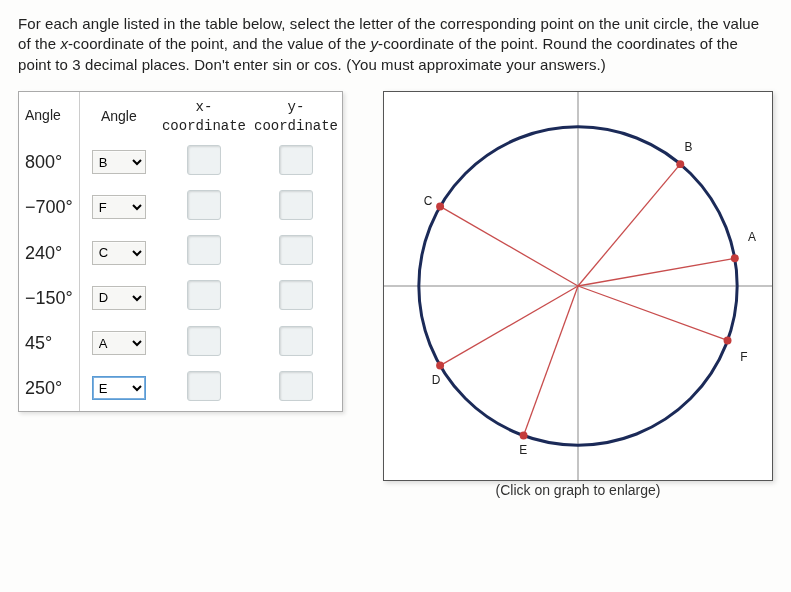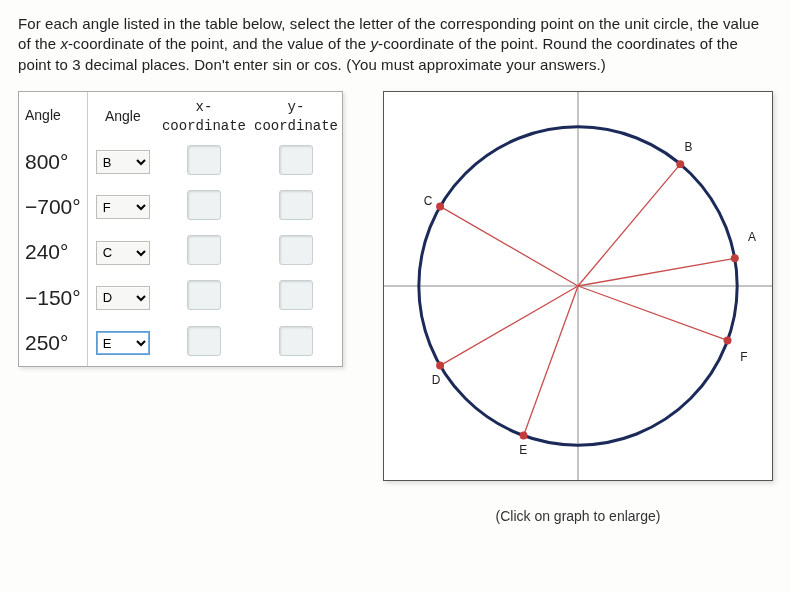--- a/index.html
+++ b/index.html
@@ -26,21 +26,21 @@
   }
   table.angles th, table.angles td {
     text-align: center;
     font-weight: normal;
   }
   table.angles tr:first-child th { padding:6px 4px 4px 4px; font-size:14px; }
   table.angles tr td { padding: 5px 3px; }
   table.angles tr td:first-child, table.angles tr:first-child th:first-child {
     text-align: left; border-right: 1px solid #ccc; padding:5px 6px; min-width:60px;
   }
-  table.angles tr td:first-child { font-size:21px; }
+  table.angles tr td:first-child { font-size:18px; }
   select.pt {
     width: 54px; height: 24px;
     font-size: 13px; padding: 0 2px;
     border: 1px solid #bdbdb9; background:#f7f7f5;
     box-shadow: inset 0 1px 0 rgba(255,255,255,0.6);
   }
   select.pt.sel { border-color:#5a9bd4; box-shadow: 0 0 0 1px #7db0df inset; background:#fff; }
   .numcell {
     width: 34px; height: 30px;
     background: #eef2f3;
@@ -55,21 +55,21 @@
   .graphwrap { text-align:center; flex:1; }
   .graphbox {
     width: 390px; height: 390px;
     border: 1px solid #555;
     background:#fff;
     position: relative;
     box-shadow: 2px 2px 5px rgba(0,0,0,0.15);
     margin: 0 auto;
   }
   .graphbox svg { width:100%; height:100%; display:block; }
-  .caption { margin-top:26px; font-size:14px; color:#333; }
+  .caption { margin-top:0; font-size:14px; color:#333; }
 </style>
 </head>
 <body>
 
 <div class="instr">
   <span>For each angle listed in the table below, select the letter of the corresponding point on the </span><span class="bold">unit circle</span><span>, the value of the </span><span class="ital">x</span><span>-coordinate of the point, and the value of the </span><span class="ital">y</span><span>-coordinate of the point. </span><span class="bold">Round the coordinates of the point to 3 decimal places. Don't enter sin or cos. (You must approximate your answers.)</span>
 </div>
 
 <div class="content">
 
@@ -95,20 +95,26 @@
     </tr>
     <tr>
       <td>240°</td>
       <td><select class="pt"><option>C</option></select></td>
       <td><span class="numcell"></span></td>
       <td><span class="numcell"></span></td>
     </tr>
     <tr>
       <td>−150°</td>
       <td><select class="pt"><option>D</option></select></td>
+      <td><span class="numcell"></span></td>
+      <td><span class="numcell"></span></td>
+    </tr>
+    <tr>
+      <td>45°</td>
+      <td><select class="pt"><option>A</option></select></td>
       <td><span class="numcell"></span></td>
       <td><span class="numcell"></span></td>
     </tr>
     <tr>
       <td>250°</td>
       <td><select class="pt sel"><option>E</option></select></td>
       <td><span class="numcell"></span></td>
       <td><span class="numcell"></span></td>
     </tr>
   </tbody>

